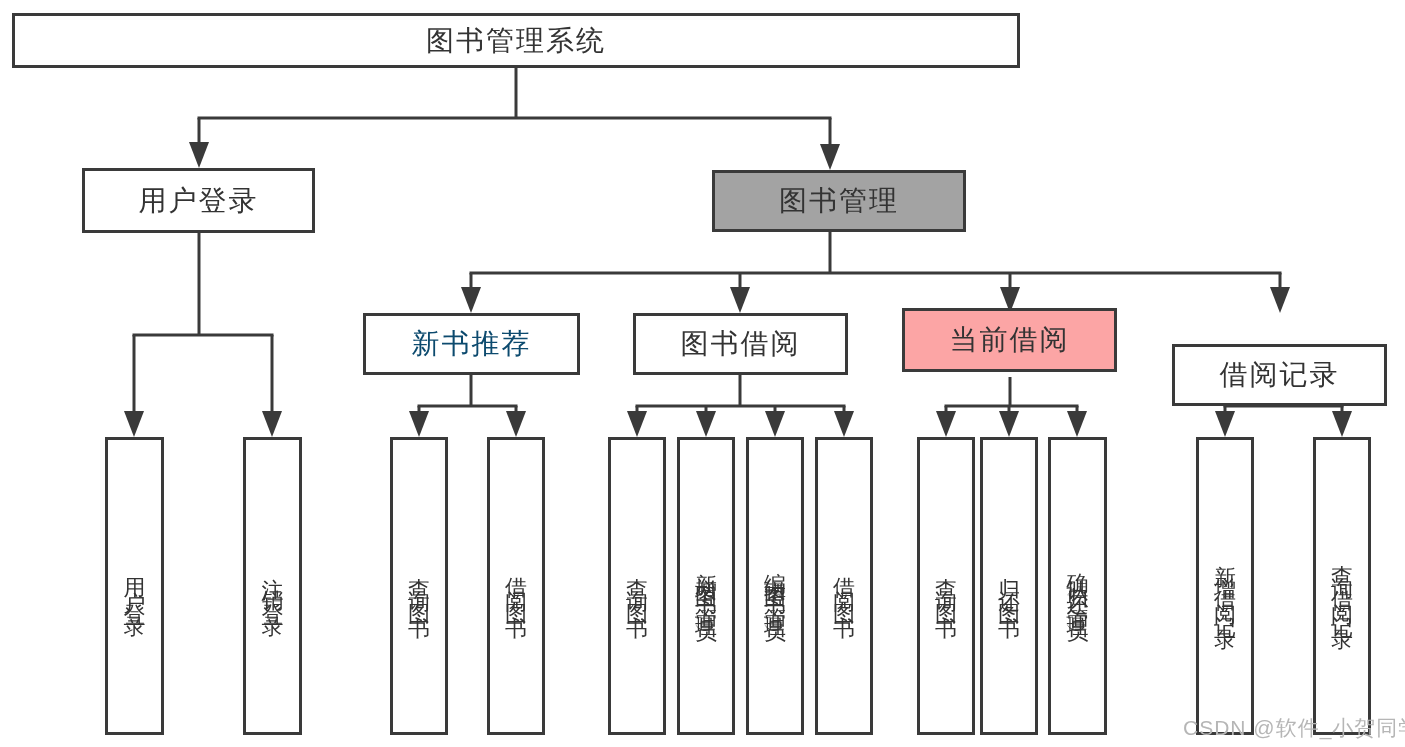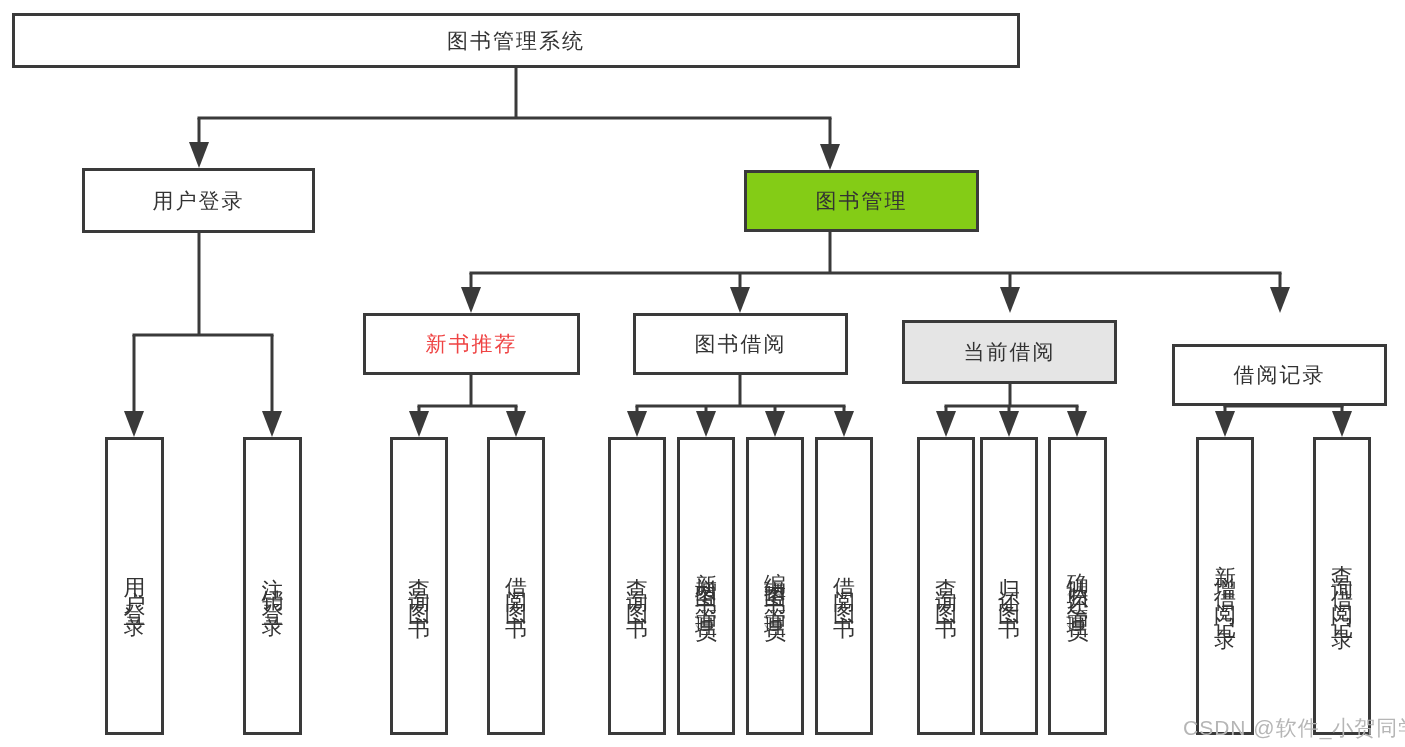--- a/index.html
+++ b/index.html
@@ -16,21 +16,21 @@
     position: absolute;
     box-sizing: border-box;
     background: #ffffff;
     border: 3px solid #3a3a3a;
     display: flex;
     align-items: center;
     justify-content: center;
     color: #333333;
     z-index: 2;
   }
-  .node.h { font-size: 21px; letter-spacing: 2px; }
+  .node.h { font-size: 28px; letter-spacing: 2px; }
   .node.v span {
     writing-mode: vertical-rl;
     text-orientation: mixed;
     font-size: 22px;
     line-height: 1;
   }
   .node.v span.wide  { letter-spacing: 13px; }
   .node.v span.tight { letter-spacing: 7px;  }
   .watermark {
     position: absolute;
@@ -101,30 +101,30 @@
       <line x1="1342" y1="406" x2="1342" y2="417" stroke="#3a3a3a" stroke-width="3"></line>
       <polygon points="1332,411 1352,411 1342,437" fill="#3a3a3a"></polygon>
     </svg>
   <div id="nodes">
       <div class="node h" style="left: 12px; top: 13px; width: 1008px; height: 55px; border-color: rgb(58, 58, 58); background: rgb(255, 255, 255); color: rgb(51, 51, 51);">
         <span>图书管理系统</span>
       </div>
       <div class="node h" style="left: 82px; top: 168px; width: 233px; height: 65px; border-color: rgb(58, 58, 58); background: rgb(255, 255, 255); color: rgb(51, 51, 51);">
         <span>用户登录</span>
       </div>
-      <div class="node h" style="left: 712px; top: 170px; width: 235px; height: 62px; border-color: rgb(58, 58, 58); background: #84cc16; color: rgb(51, 51, 51); margin-left: 32px;">
+      <div class="node h" style="left: 712px; top: 170px; width: 254px; height: 62px; border-color: rgb(58, 58, 58); background: #a3a3a3; color: rgb(51, 51, 51);">
         <span>图书管理</span>
       </div>
-      <div class="node h" style="left: 363px; top: 313px; width: 217px; height: 62px; border-color: rgb(58, 58, 58); background: rgb(255, 255, 255); color: #ef4444;">
+      <div class="node h" style="left: 363px; top: 313px; width: 217px; height: 62px; border-color: rgb(58, 58, 58); background: rgb(255, 255, 255); color: #0c4a6e;">
         <span>新书推荐</span>
       </div>
       <div class="node h" style="left: 633px; top: 313px; width: 215px; height: 62px; border-color: rgb(58, 58, 58); background: rgb(255, 255, 255); color: rgb(51, 51, 51); justify-content: center;">
         <span>图书借阅</span>
       </div>
-      <div class="node h" style="left: 902px; top: 320px; width: 215px; height: 64px; border-color: rgb(58, 58, 58); background: #e5e5e5; color: rgb(51, 51, 51);">
+      <div class="node h" style="left: 902px; top: 308px; width: 215px; height: 64px; border-color: rgb(58, 58, 58); background: #fca5a5; color: rgb(51, 51, 51);">
         <span>当前借阅</span>
       </div>
       <div class="node h" style="left: 1172px; top: 313px; width: 215px; height: 62px; border-color: rgb(58, 58, 58); background: rgb(255, 255, 255); color: rgb(51, 51, 51); margin-top: 31px;">
         <span>借阅记录</span>
       </div>
       <div class="node v" style="left: 105px; top: 437px; width: 59px; height: 298px; border-color: rgb(58, 58, 58); background: rgb(255, 255, 255); color: rgb(51, 51, 51);">
         <span class="wide">用户登录</span>
       </div>
       <div class="node v" style="left: 243px; top: 437px; width: 59px; height: 298px; border-color: rgb(58, 58, 58); background: rgb(255, 255, 255); color: rgb(51, 51, 51);">
         <span class="wide">注销登录</span>

